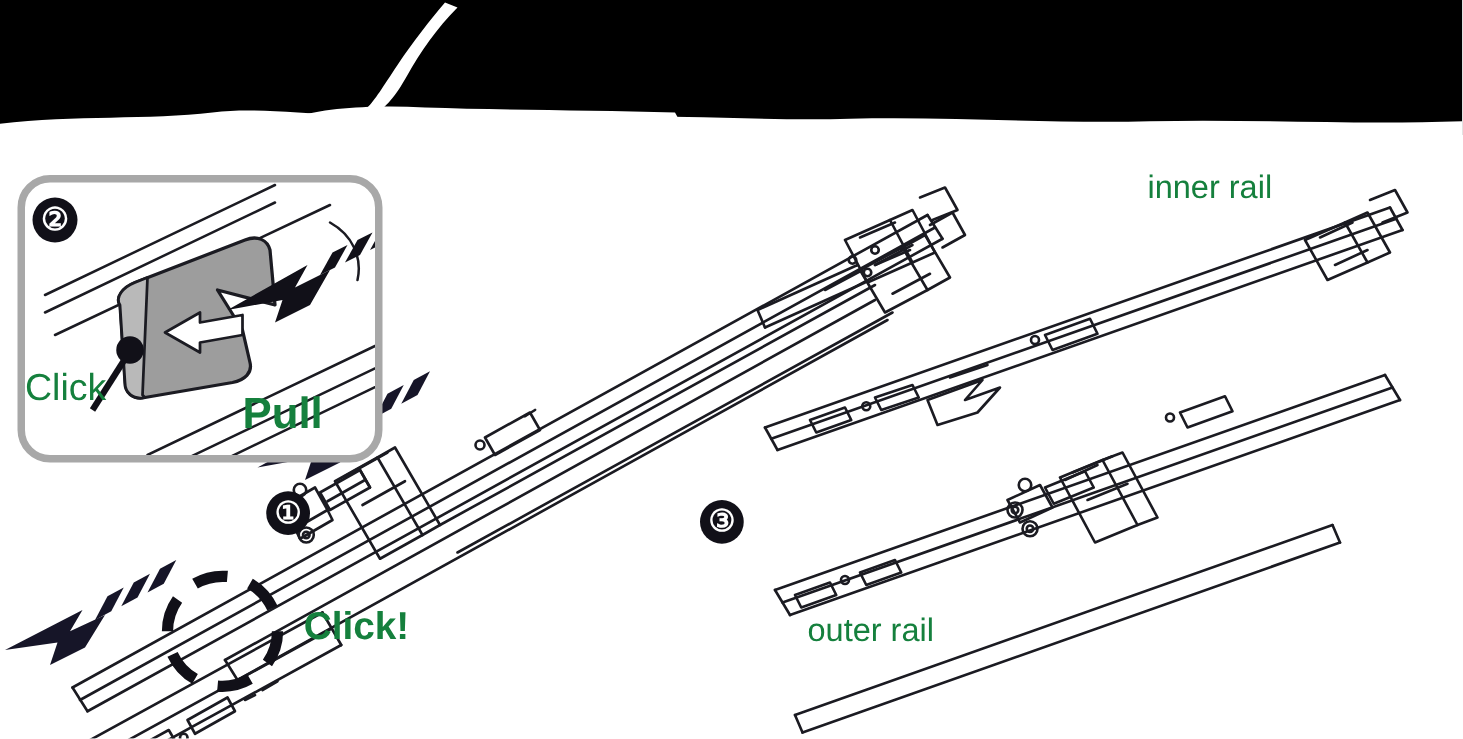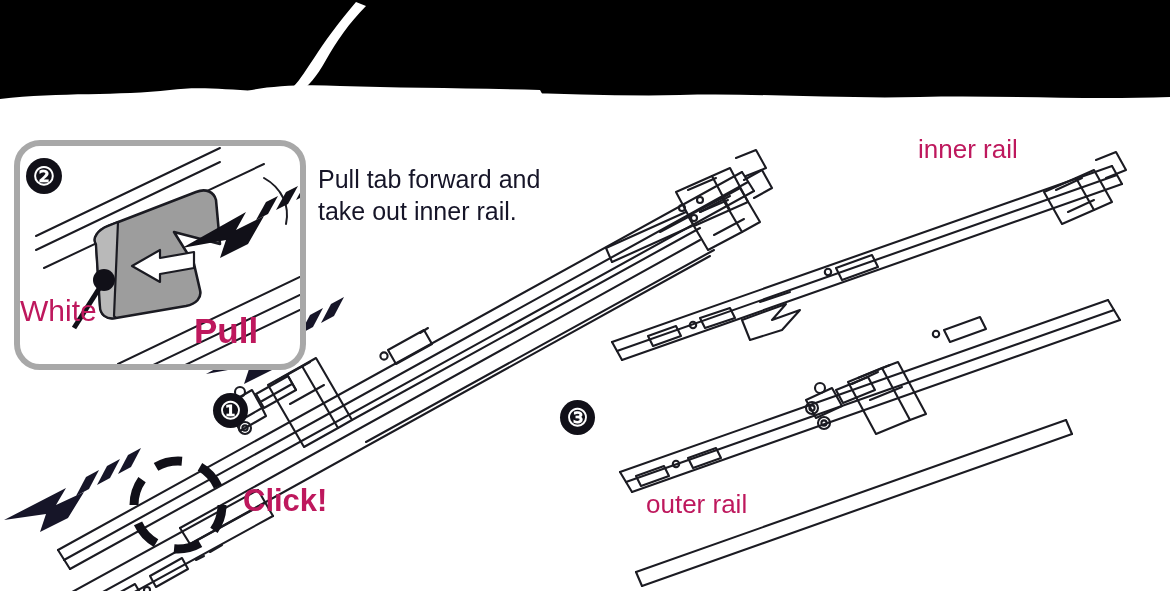--- a/index.html
+++ b/index.html
@@ -59,21 +59,21 @@
     width: 35px; height: 35px;
     font-size: 24px;
   }
   #step-3-badge {
     left: 560px; top: 400px;
     width: 35px; height: 35px;
     font-size: 24px;
   }
 
   .label-text {
-    color: #be185d;
+    color: #15803d;
     white-space: nowrap;
     user-select: none;
   }
   #white-label {
     left: 20px; top: 294px;
     font-size: 30px;
   }
   #pull-label {
     left: 194px; top: 311px;
     font-size: 35px;
@@ -299,21 +299,19 @@
         <path d="M272 52 L284 46 L274 64 L262 70 Z"></path>
         <path d="M292 42 L304 36 L294 54 L282 60 Z"></path>
       </g>
     </svg>
   </div>
 
   <div class="abs step-badge" id="step-2-badge">②</div>
   <div class="abs step-badge" id="step-1-badge">①</div>
   <div class="abs step-badge" id="step-3-badge">③</div>
 
-  <div class="abs label-text" id="white-label">White</div>
+  <div class="abs label-text" id="white-label">Click</div>
   <div class="abs label-text" id="pull-label">Pull</div>
-  <div class="abs" id="instruction-text">Pull tab forward and
-take out inner rail.</div>
   <div class="abs label-text" id="inner-rail-label">inner rail</div>
   <div class="abs label-text" id="click-label">Click!</div>
   <div class="abs label-text" id="outer-rail-label">outer rail</div>
 
 </div>
 
 </body></html>

